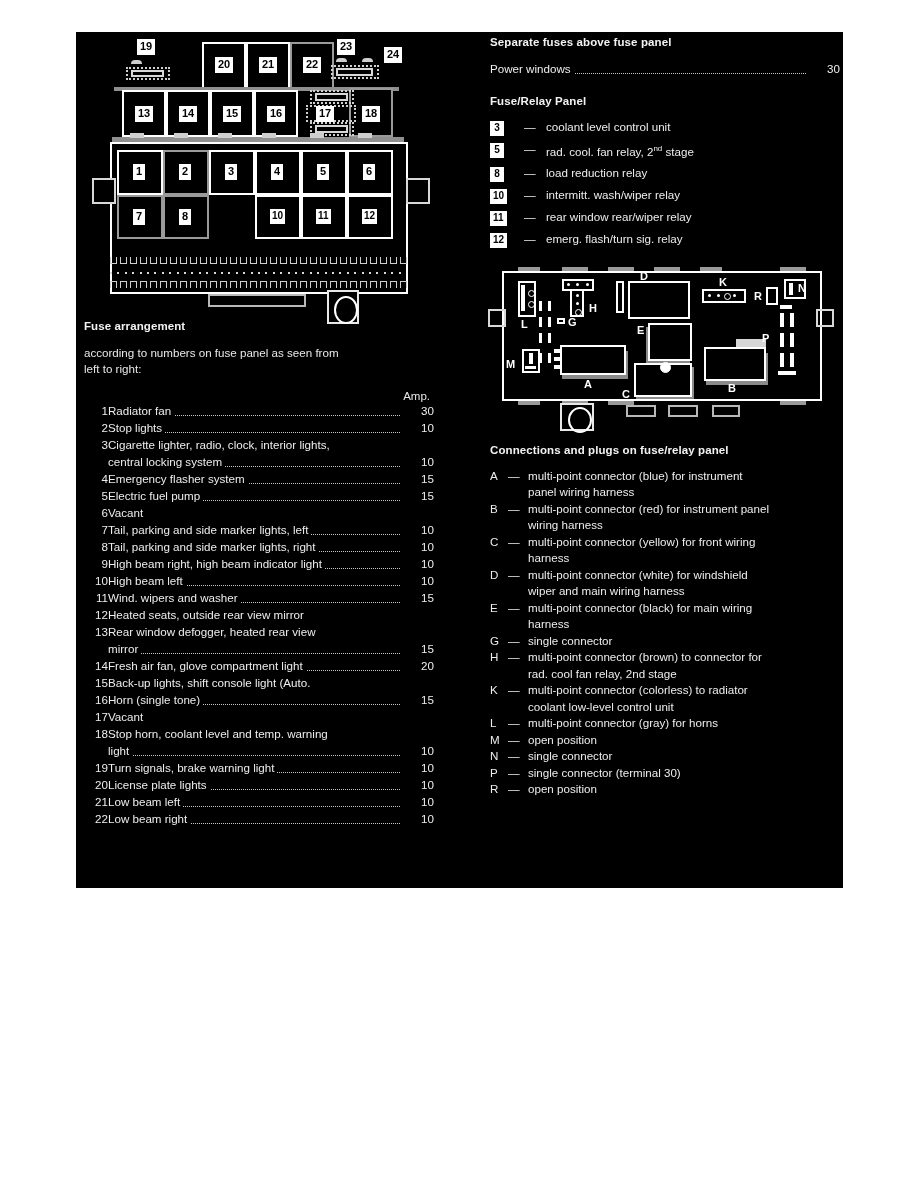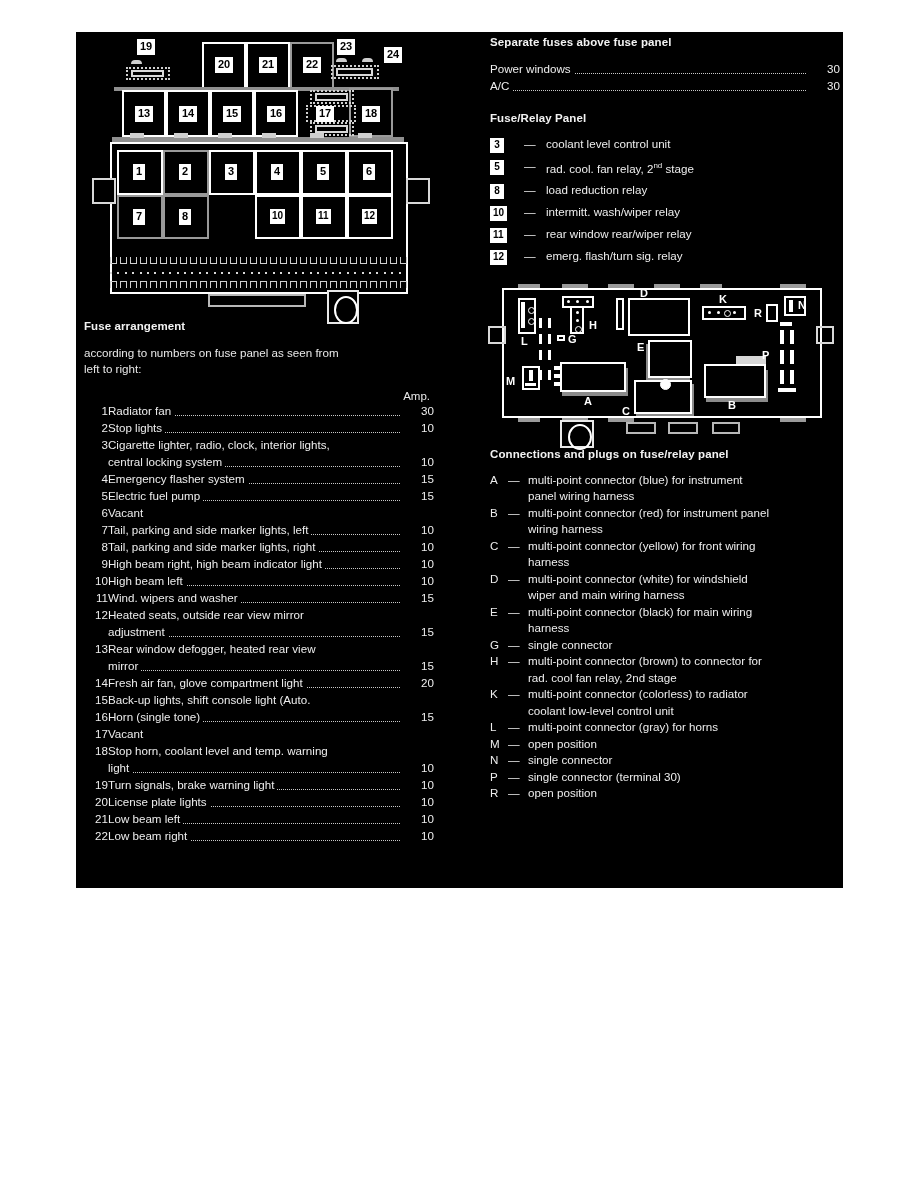--- a/index.html
+++ b/index.html
@@ -374,27 +374,20 @@
                 <td class="a">15</td>
               </tr>
               <tr>
                 <td class="n">12</td>
                 <td class="d">
                   <span class="dotfill"><span class="txt">Heated seats, outside rear view mirror</span></span>
                 </td>
                 <td class="a"></td>
               </tr>
               <tr>
-                <td class="n"></td>
-                <td class="d">
-                  <span class="dotfill"><span class="txt">adjustment</span><span class="dots"></span></span>
-                </td>
-                <td class="a">15</td>
-              </tr>
-              <tr>
                 <td class="n">13</td>
                 <td class="d">
                   <span class="dotfill"><span class="txt">Rear window defogger, heated rear view</span></span>
                 </td>
                 <td class="a"></td>
               </tr>
               <tr>
                 <td class="n"></td>
                 <td class="d">
                   <span class="dotfill"><span class="txt">mirror</span><span class="dots"></span></span>
@@ -477,26 +470,20 @@
   </div>
 
   <div class="col-r">
 
     <h2 class="hd" style="margin-top:4px;">Separate fuses above fuse panel</h2>
     <table class="sep" id="sep-list" style="margin-top:12px;">
           <tbody>
             <tr>
               <td class="d">
                 <span class="dotfill"><span class="txt">Power windows</span><span class="dots"></span></span>
-              </td>
-              <td class="a">30</td>
-            </tr>
-            <tr>
-              <td class="d">
-                <span class="dotfill"><span class="txt">A/C</span><span class="dots"></span></span>
               </td>
               <td class="a">30</td>
             </tr>
           </tbody>
         </table>
 
     <h2 class="hd" style="margin-top:18px;">Fuse/Relay Panel</h2>
     <table class="rl" id="relay-list" style="margin-top:12px;">
           <tbody>
             <tr>
@@ -633,21 +620,21 @@
       <div class="bar" style="left:290px;top:140px;width:26px;height:4px;background:#9a9a9a;"></div>
 
       <div class="ovalbox" style="left:70px;top:142px;width:34px;height:28px;">
         <div class="oval" style="left:6px;top:2px;width:20px;height:22px;"></div>
       </div>
       <div class="pn" style="left:136px;top:144px;width:30px;height:12px;border:2px solid #b8b8b8;"></div>
       <div class="pn" style="left:178px;top:144px;width:30px;height:12px;border:2px solid #b8b8b8;"></div>
       <div class="pn" style="left:222px;top:144px;width:28px;height:12px;border:2px solid #b8b8b8;"></div>
     </div>
 
-    <h2 class="hd" style="margin-top:0;">Connections and plugs on fuse/relay panel</h2>
+    <h2 class="hd" style="margin-top:13px;">Connections and plugs on fuse/relay panel</h2>
     <table class="cn" id="conn-list" style="margin-top:12px;">
           <tbody>
             <tr>
               <td class="k">A</td>
               <td class="kd">—</td>
               <td><span>multi-point connector (blue) for instrument</span><br><span>panel wiring harness</span></td>
             </tr>
             <tr>
               <td class="k">B</td>
               <td class="kd">—</td>

